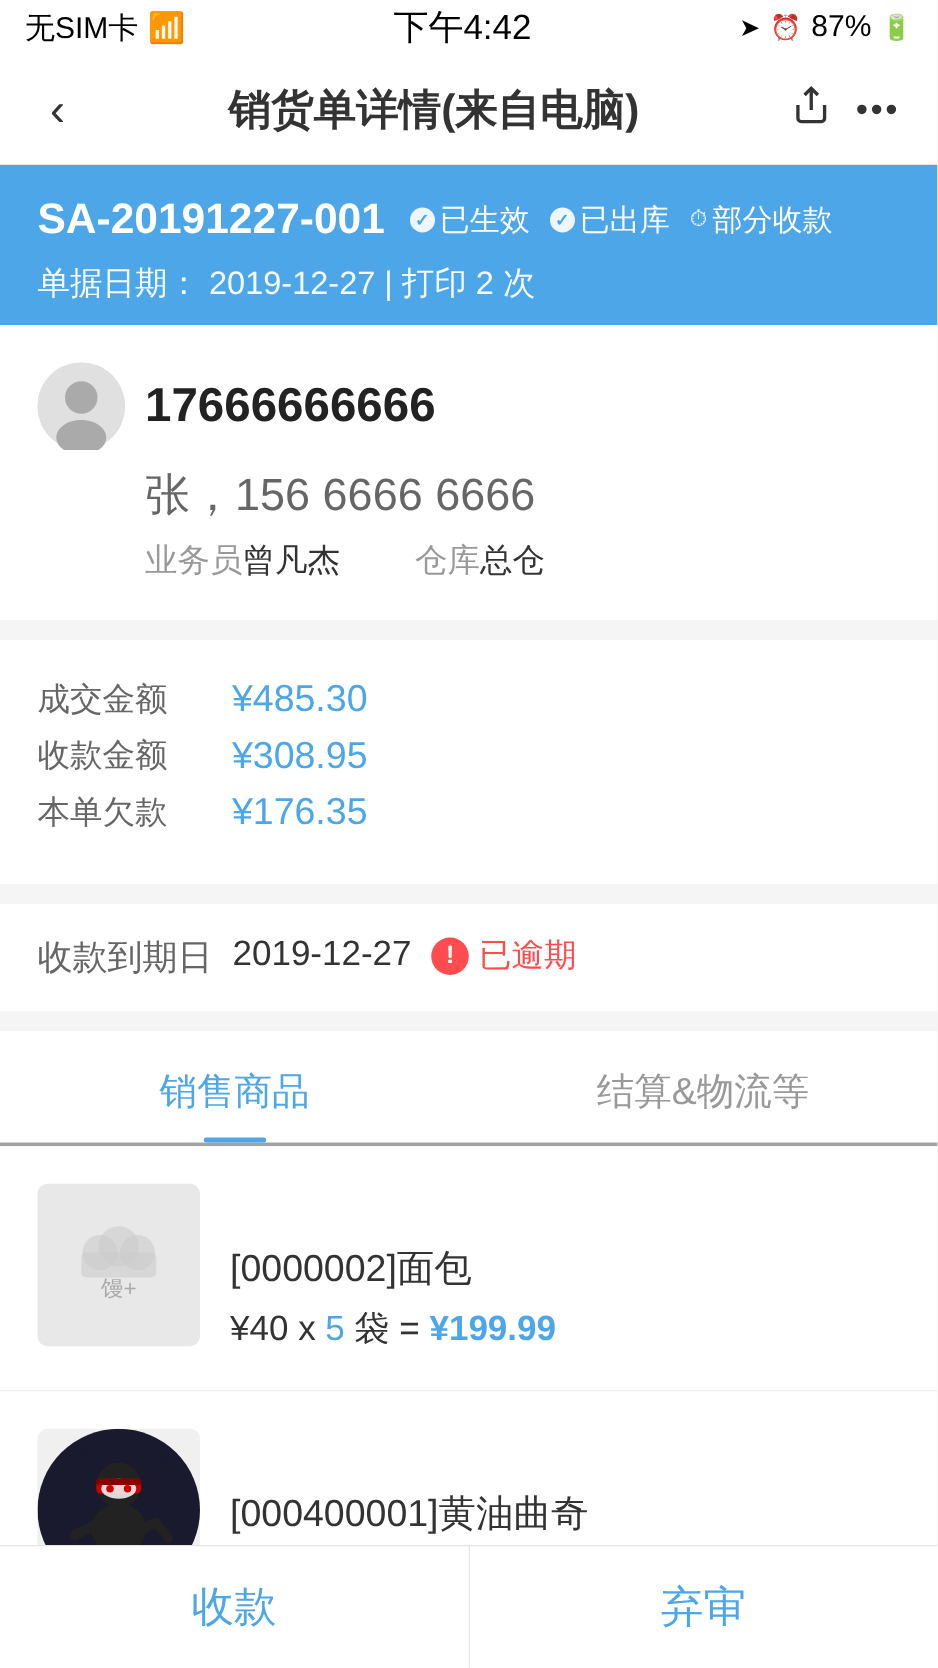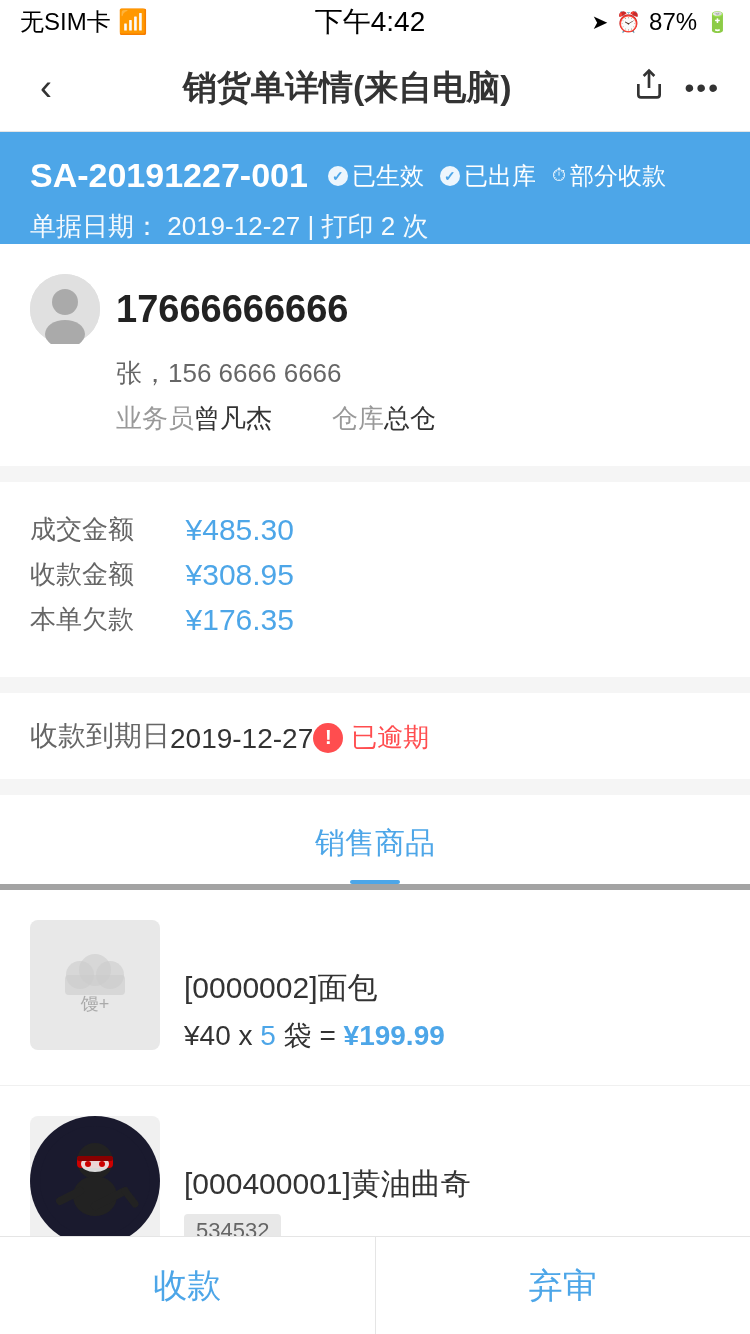--- a/index.html
+++ b/index.html
@@ -56,21 +56,21 @@
     }
     .nav-icon {
       font-size: 32px;
       color: #333;
       cursor: pointer;
     }
 
     
     .header-banner {
       background: #4da6e8;
-      padding: 24px 30px 0;
+      padding: 24px 30px 16px;
       color: #fff;
     }
     .banner-row1 {
       display: flex;
       align-items: center;
       gap: 20px;
       margin-bottom: 14px;
     }
     .banner-order-id {
       font-size: 34px;
@@ -128,21 +128,21 @@
       align-items: center;
       justify-content: center;
       flex-shrink: 0;
     }
     .customer-name {
       font-size: 38px;
       font-weight: bold;
       color: #222;
     }
     .customer-sub {
-      font-size: 26px;
+      font-size: 36px;
       color: #666;
       margin-left: 86px;
       margin-bottom: 10px;
     }
     .customer-info-row {
       display: flex;
       align-items: center;
       gap: 60px;
       margin-left: 86px;
       margin-top: 8px;
@@ -196,21 +196,22 @@
       min-width: 140px;
       text-align: right;
     }
 
     
     .due-section {
       background: #fff;
       padding: 24px 30px;
       margin-bottom: 16px;
       display: flex;
-      align-items: flex-end;
+      align-items: flex-start;
+      gap: 16px;
       font-size: 28px;
       color: #666;
     }
     .due-label { color: #666; }
     .due-date { color: #333; }
     .overdue-badge {
       display: flex;
       align-items: center;
       gap: 8px;
       color: #ff4d4f;
@@ -229,21 +230,21 @@
       font-weight: bold;
     }
 
     
     .tabs-section {
       background: #fff;
       margin-bottom: 0;
     }
     .tabs-row {
       display: flex;
-      border-bottom: 6px solid #a3a3a3;
+      border-bottom: 3px solid #a3a3a3;
     }
     .tab-item {
       flex: 1;
       text-align: center;
       padding: 28px 0 20px;
       font-size: 30px;
       color: #999;
       position: relative;
       cursor: pointer;
     }
@@ -464,20 +465,23 @@
     <div class="overdue-circle">!</div>
     <span>已逾期</span>
   </div>
 </div>
 
 <div class="tabs-section">
   <div class="tabs-row">
     <div class="tab-item active">
       <span>销售商品</span>
     </div>
+    <div class="tab-item">
+      <span>结算&amp;物流等</span>
+    </div>
   </div>
 </div>
 
 <div class="products-section">
 
   <div class="product-item">
     <div class="product-image placeholder">
       <svg width="80" height="80" viewBox="0 0 80 80" fill="none">
         <circle cx="25" cy="30" r="14" fill="#ccc" opacity="0.6"></circle>
         <circle cx="40" cy="25" r="16" fill="#ccc" opacity="0.6"></circle>

